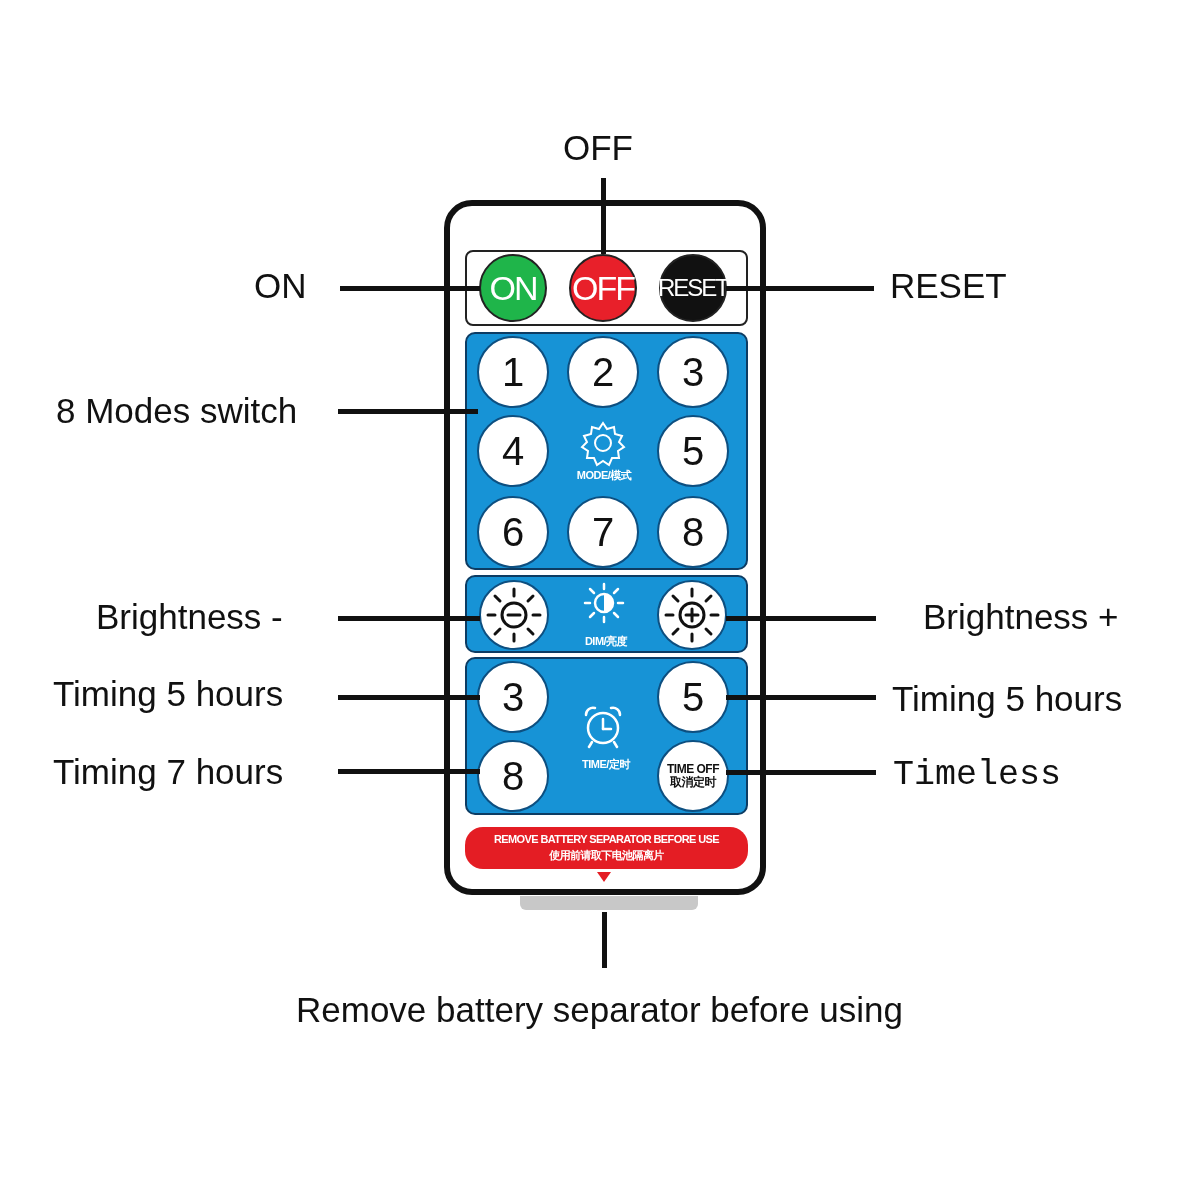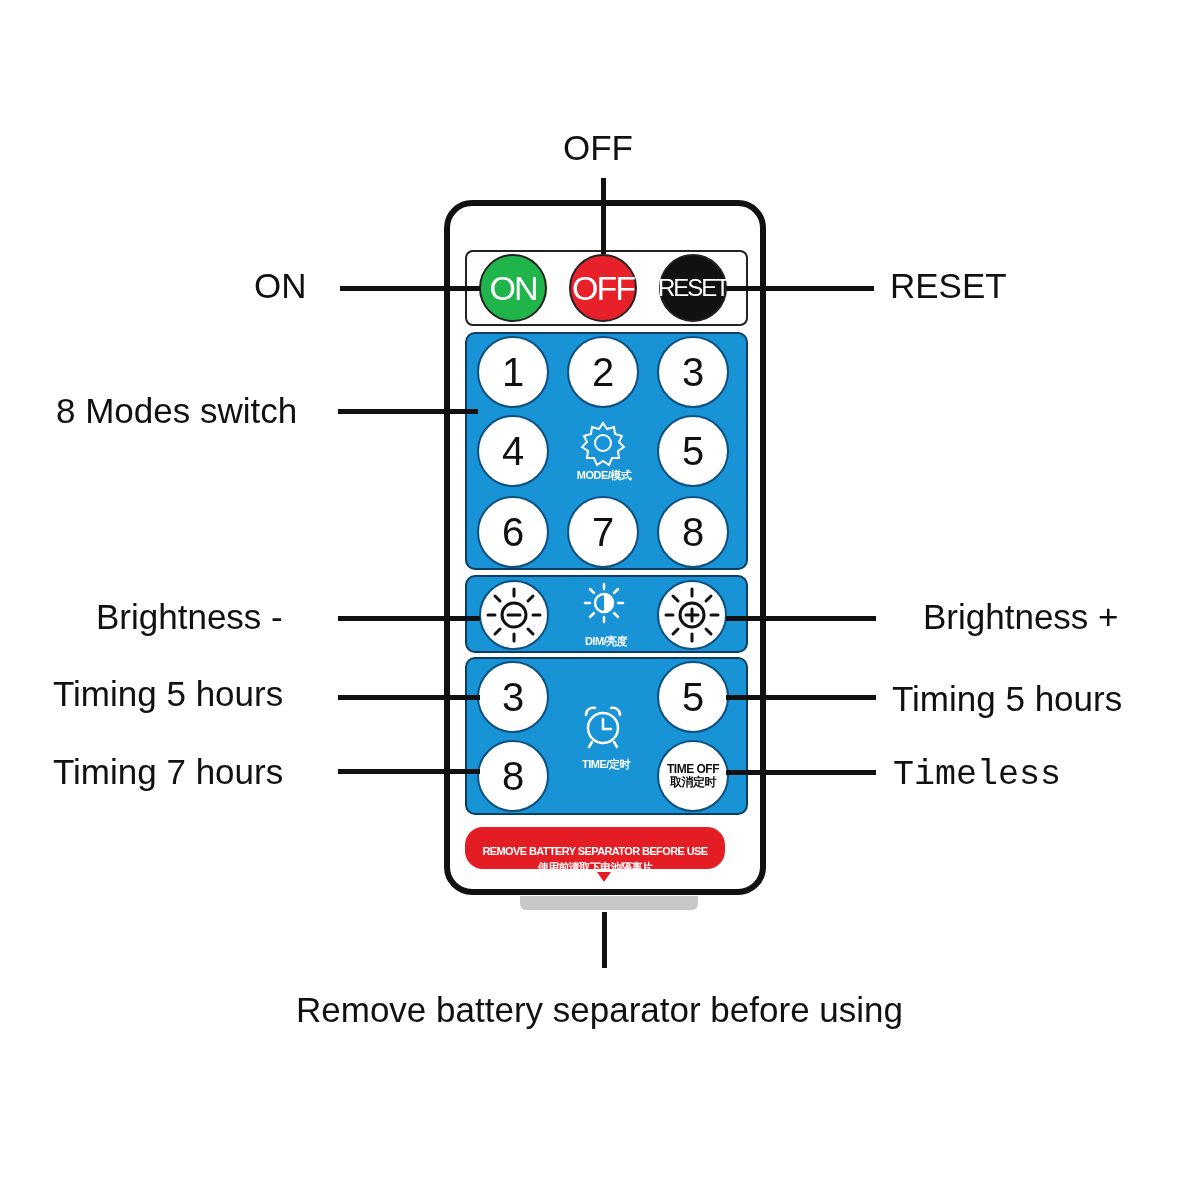--- a/index.html
+++ b/index.html
@@ -12,21 +12,21 @@
   .power-panel { position:absolute; left:465px; top:250px; width:283px; height:76px; border:2px solid #222; border-radius:8px; box-sizing:border-box; background:#fff; }
   .blue-panel { position:absolute; background:#1793d6; border:2px solid #0d3c63; border-radius:10px; box-sizing:border-box; }
   .btn { position:absolute; border-radius:50%; display:flex; align-items:center; justify-content:center; box-sizing:border-box; }
   .btn.white { background:#fff; border:2px solid #0d4f80; color:#111; font-size:40px; }
   .btn.power { width:68px; height:68px; color:#fff; font-size:34px; letter-spacing:-2px; border:2px solid #222; }
   .btn.on { background:#1fb54a; }
   .btn.off { background:#e8202a; }
   .btn.reset { background:#111; font-size:24px; letter-spacing:-2px; }
   .btn-num { width:72px; height:72px; }
   .tiny { position:absolute; color:#fff; font-size:11px; white-space:nowrap; transform:translateX(-50%); font-weight:bold; letter-spacing:-0.5px; }
-  .warn { position:absolute; left:465px; top:827px; width:260px; height:42px; background:#e41d24; border-radius:18px; color:#fff; text-align:center; font-size:11px; font-weight:bold; line-height:16px; padding-top:16px; box-sizing:border-box; letter-spacing:-0.6px; }
+  .warn { position:absolute; left:465px; top:827px; width:283px; height:42px; background:#e41d24; border-radius:18px; color:#fff; text-align:center; font-size:11px; font-weight:bold; line-height:16px; padding-top:4px; box-sizing:border-box; letter-spacing:-0.6px; }
   .tab { position:absolute; left:520px; top:896px; width:178px; height:14px; background:#c8c8c8; border-radius:0 0 6px 6px; }
   .triangle { position:absolute; left:597px; top:872px; width:0; height:0; border-left:7px solid transparent; border-right:7px solid transparent; border-top:10px solid #e41d24; }
   svg { display:block; }
 </style>
 </head>
 <body>
 
 <div class="remote"></div>
 
 <div class="power-panel"></div>

